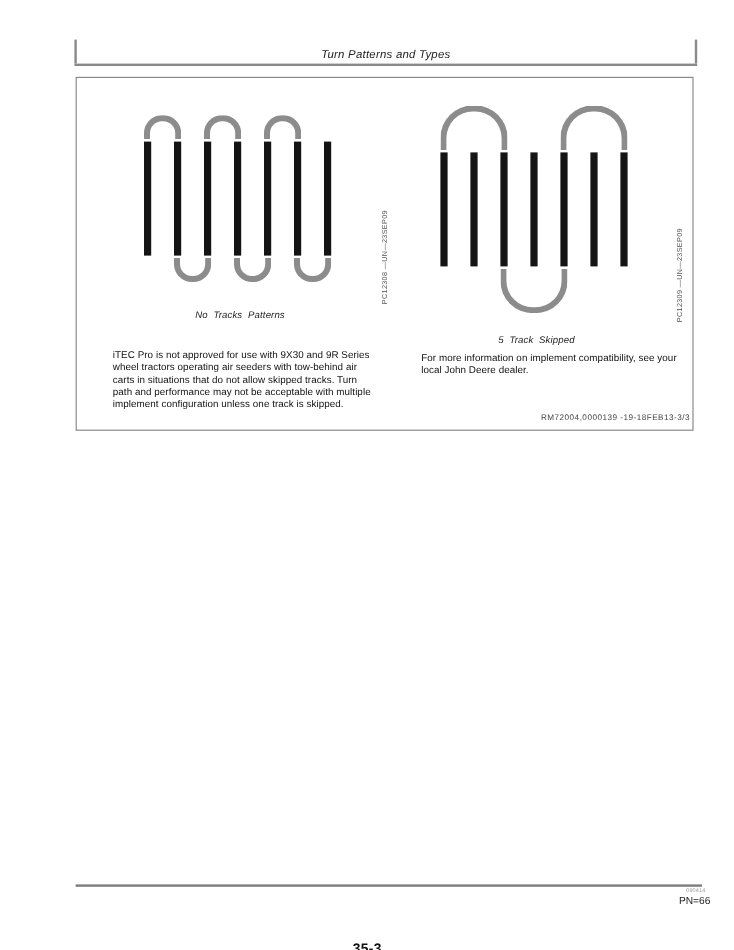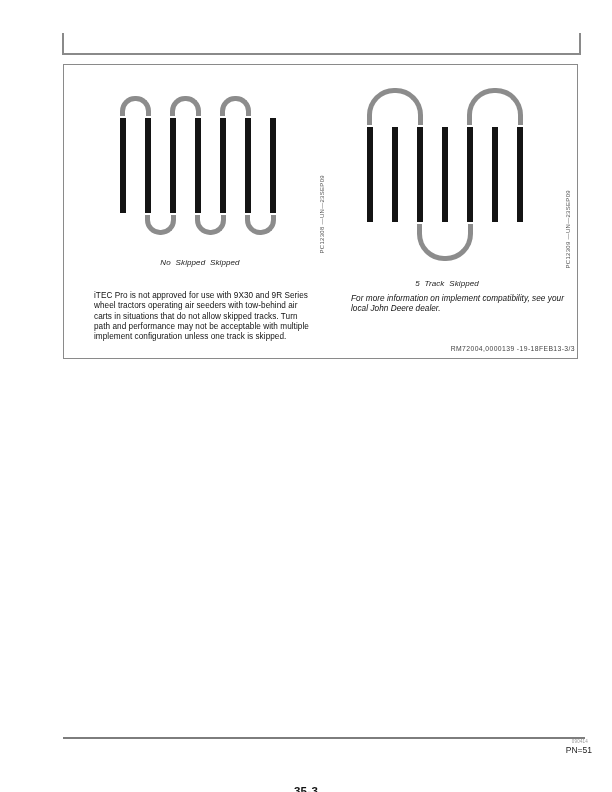--- a/index.html
+++ b/index.html
@@ -58,20 +58,21 @@
   .pn-code{position:absolute;right:20px;top:745px;font-size:8.5px;color:#222;}
 </style>
 </head>
 <body>
 
 <div class="page">
 
   <div class="hdr-tick left"></div>
   <div class="hdr-tick right"></div>
   <div class="hdr-rule"></div>
+  <div class="hdr-title">Turn Patterns and Types</div>
 
   <div class="content-box"></div>
 
   <div class="diagram" id="diagram-0" style="left: 120px; top: 90px; width: 160px; height: 150px;">
       <div class="track-bar" style="left: 0px; top: 28px; width: 6px; height: 95px;"></div>
       <div class="track-bar" style="left: 25px; top: 28px; width: 6px; height: 95px;"></div>
       <div class="track-bar" style="left: 50px; top: 28px; width: 6px; height: 95px;"></div>
       <div class="track-bar" style="left: 75px; top: 28px; width: 6px; height: 95px;"></div>
       <div class="track-bar" style="left: 100px; top: 28px; width: 6px; height: 95px;"></div>
       <div class="track-bar" style="left: 125px; top: 28px; width: 6px; height: 95px;"></div>
@@ -89,34 +90,34 @@
       <div class="track-bar" style="left: 50px; top: 39px; width: 6px; height: 95px;"></div>
       <div class="track-bar" style="left: 75px; top: 39px; width: 6px; height: 95px;"></div>
       <div class="track-bar" style="left: 100px; top: 39px; width: 6px; height: 95px;"></div>
       <div class="track-bar" style="left: 125px; top: 39px; width: 6px; height: 95px;"></div>
       <div class="track-bar" style="left: 150px; top: 39px; width: 6px; height: 95px;"></div>
       <div class="turn-arc top" style="left: 0px; width: 56px; height: 37px; top: 0px; border-radius: 27px 27px 0px 0px;"></div>
       <div class="turn-arc top" style="left: 100px; width: 56px; height: 37px; top: 0px; border-radius: 27px 27px 0px 0px;"></div>
       <div class="turn-arc bottom" style="left: 50px; width: 56px; height: 37px; top: 136px; border-radius: 0px 0px 27px 27px;"></div>
     </div>
 
-  <div class="diagram-caption" style="left:120px;top:258px;width:160px;">No Skipped Skipped</div>
+  <div class="diagram-caption" style="left:120px;top:258px;width:160px;">No Tracks Patterns</div>
   <div class="diagram-caption" style="left:367px;top:279px;width:160px;">5 Track Skipped</div>
 
   <div class="figure-id" style="left:284px;top:211px;">PC12308 —UN—23SEP09</div>
   <div class="figure-id" style="left:530px;top:226px;">PC12309 —UN—23SEP09</div>
 
   <div class="body-para" style="left:73px;top:291px;width:242px;">iTEC Pro is not approved for use with 9X30 and 9R Series
 wheel tractors operating air seeders with tow-behind air
 carts in situations that do not allow skipped tracks. Turn
 path and performance may not be acceptable with multiple
 implement configuration unless one track is skipped.</div>
-  <div class="body-para" style="left:330px;top:294px;width:246px;font-style:italic;">For more information on implement compatibility, see your
+  <div class="body-para" style="left:330px;top:294px;width:246px;">For more information on implement compatibility, see your
 local John Deere dealer.</div>
 
   <div class="ref-code">RM72004,0000139 -19-18FEB13-3/3</div>
 
   <div class="ftr-rule"></div>
   <div class="page-number">35-3</div>
   <div class="print-code">090414</div>
-  <div class="pn-code">PN=51</div>
+  <div class="pn-code">PN=66</div>
 
 </div>
 
 </body></html>

